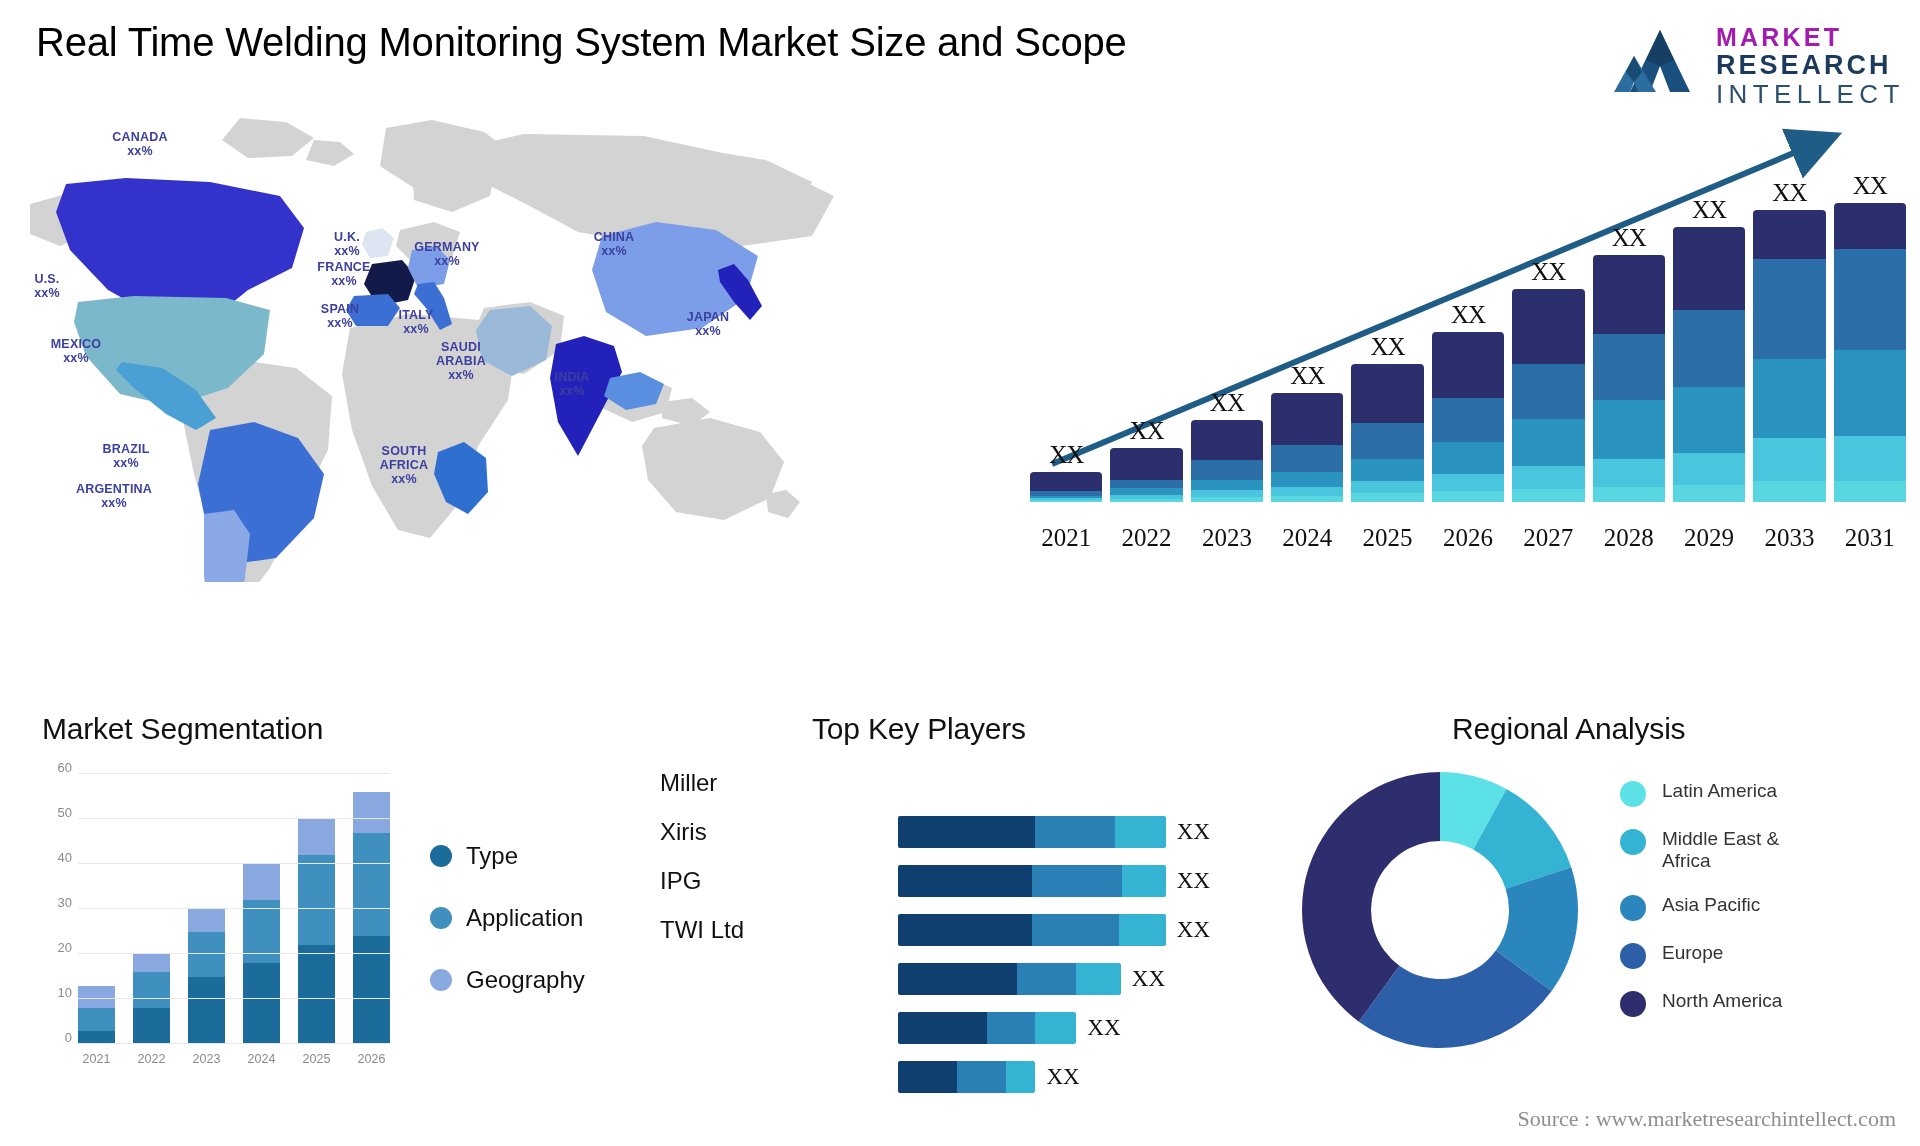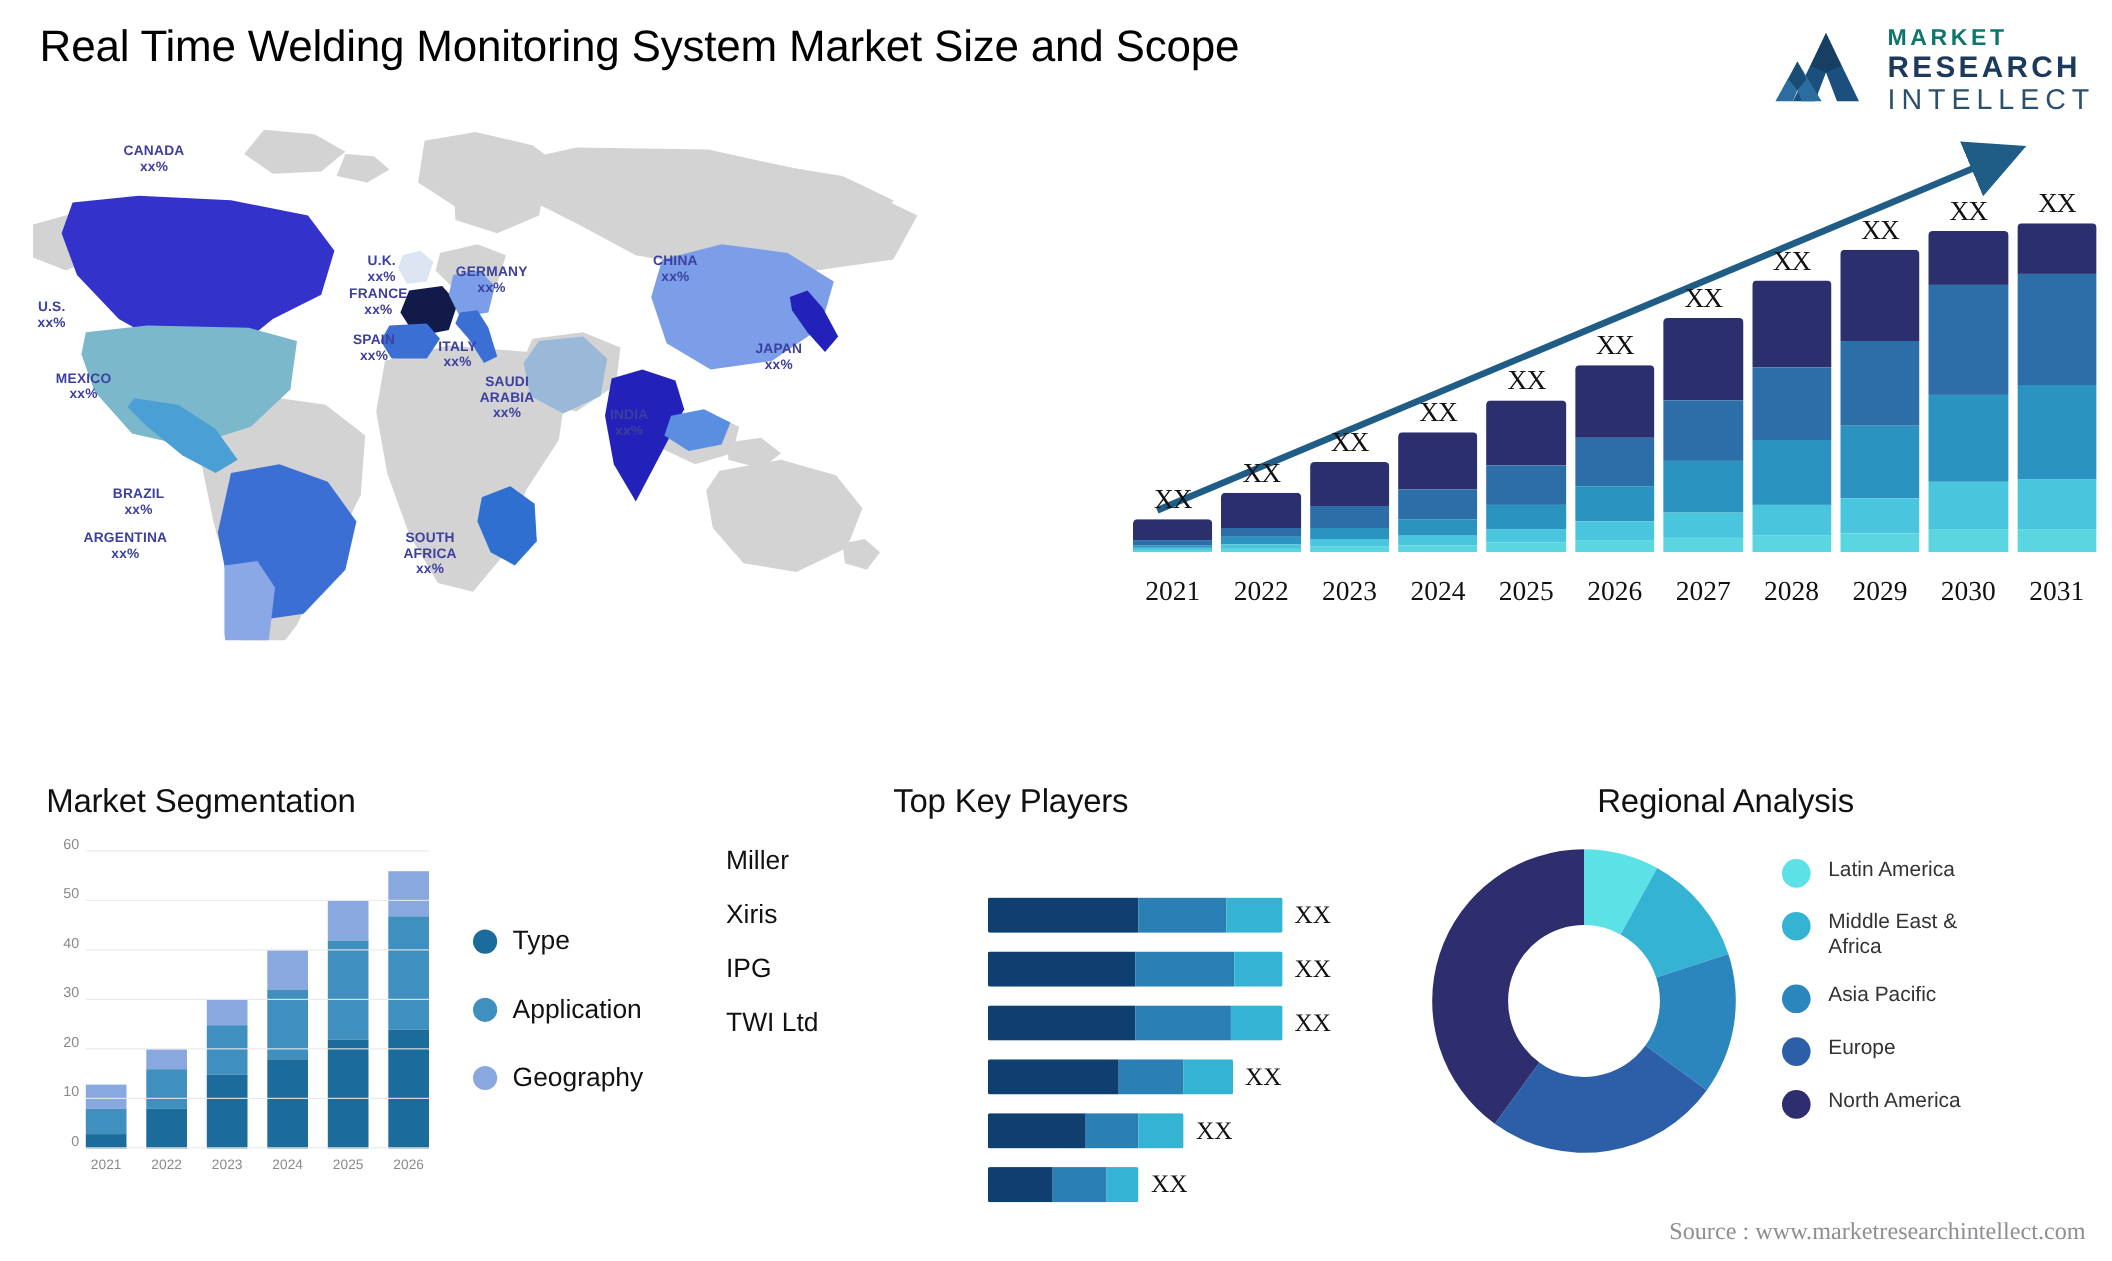--- a/index.html
+++ b/index.html
@@ -15,21 +15,21 @@
   #header-title {
     position: absolute; left: 36px; top: 20px;
     font-size: 40px; font-weight: 400; color: #000;
     font-family: "Liberation Sans", sans-serif;
     letter-spacing: -0.2px;
     white-space: nowrap;
   }
   #logo { position: absolute; right: 18px; top: 16px; width: 290px; height: 92px; }
   #logo .mark { position:absolute; left:0; top:10px; width:96px; height:72px; }
   #logo .txt { position:absolute; left:104px; top:8px; }
-  #logo .l1 { font-size:21px; font-weight:700; letter-spacing:3.2px; color:#0f766e; line-height:1.08; }
+  #logo .l1 { font-size:25px; font-weight:700; letter-spacing:3.2px; color:#a21caf; line-height:1.08; }
   #logo .l2 { font-size:27px; font-weight:700; letter-spacing:3.0px; color:#1b3a5c; line-height:1.08; }
   #logo .l3 { font-size:26px; font-weight:400; letter-spacing:5.4px; color:#2b4f6e; line-height:1.12; }
 
   
   #map-panel { position:absolute; left:14px; top:112px; width:830px; height:470px; }
   #map-svg { position:absolute; left:0; top:0; width:830px; height:470px; }
   .map-label {
     position:absolute; color:#3c3f9e; font-weight:700; font-size:12.5px;
     line-height:1.12; text-align:center; letter-spacing:.2px;
     font-family:"Liberation Sans", sans-serif; white-space:nowrap;
@@ -163,21 +163,21 @@
         <div class="map-label" style="left: 33px; top: 160px;"><span>U.S.</span><span class="pct">xx%</span></div>
         <div class="map-label" style="left: 62px; top: 225px;"><span>MEXICO</span><span class="pct">xx%</span></div>
         <div class="map-label" style="left: 112px; top: 330px;"><span>BRAZIL</span><span class="pct">xx%</span></div>
         <div class="map-label" style="left: 100px; top: 370px;"><span>ARGENTINA</span><span class="pct">xx%</span></div>
         <div class="map-label" style="left: 333px; top: 118px;"><span>U.K.</span><span class="pct">xx%</span></div>
         <div class="map-label" style="left: 330px; top: 148px;"><span>FRANCE</span><span class="pct">xx%</span></div>
         <div class="map-label" style="left: 326px; top: 190px;"><span>SPAIN</span><span class="pct">xx%</span></div>
         <div class="map-label" style="left: 433px; top: 128px;"><span>GERMANY</span><span class="pct">xx%</span></div>
         <div class="map-label" style="left: 402px; top: 196px;"><span>ITALY</span><span class="pct">xx%</span></div>
         <div class="map-label" style="left: 447px; top: 228px;"><span>SAUDI<br>ARABIA</span><span class="pct">xx%</span></div>
-        <div class="map-label" style="left: 377px; top: 332px; margin-top: 38px;"><span>SOUTH<br>AFRICA</span><span class="pct">xx%</span></div>
+        <div class="map-label" style="left: 390px; top: 332px;"><span>SOUTH<br>AFRICA</span><span class="pct">xx%</span></div>
         <div class="map-label" style="left: 558px; top: 258px;"><span>INDIA</span><span class="pct">xx%</span></div>
         <div class="map-label" style="left: 600px; top: 118px;"><span>CHINA</span><span class="pct">xx%</span></div>
         <div class="map-label" style="left: 694px; top: 198px;"><span>JAPAN</span><span class="pct">xx%</span></div>
       </div>
   </div>
 
   <div id="growth">
     <svg class="arrow" viewBox="0 0 876 400">
       <defs>
         <marker id="ah" markerWidth="9" markerHeight="9" refX="5" refY="4.5" orient="auto">
@@ -301,21 +301,21 @@
     <div class="years" id="growth-years">
         <div class="year">2021</div>
         <div class="year">2022</div>
         <div class="year">2023</div>
         <div class="year">2024</div>
         <div class="year">2025</div>
         <div class="year">2026</div>
         <div class="year">2027</div>
         <div class="year">2028</div>
         <div class="year">2029</div>
-        <div class="year">2030</div>
+        <div class="year">2033</div>
         <div class="year">2031</div>
       </div>
   </div>
 
   <div class="sect-title" id="seg-title">Market Segmentation</div>
   <div class="sect-title" id="key-title">Top Key Players</div>
   <div class="sect-title" id="reg-title">Regional Analysis</div>
 
   <div id="seg">
     <div class="plot" id="seg-plot">

